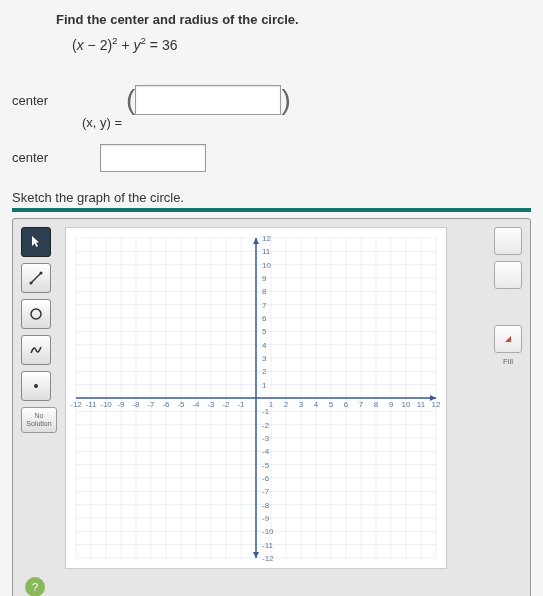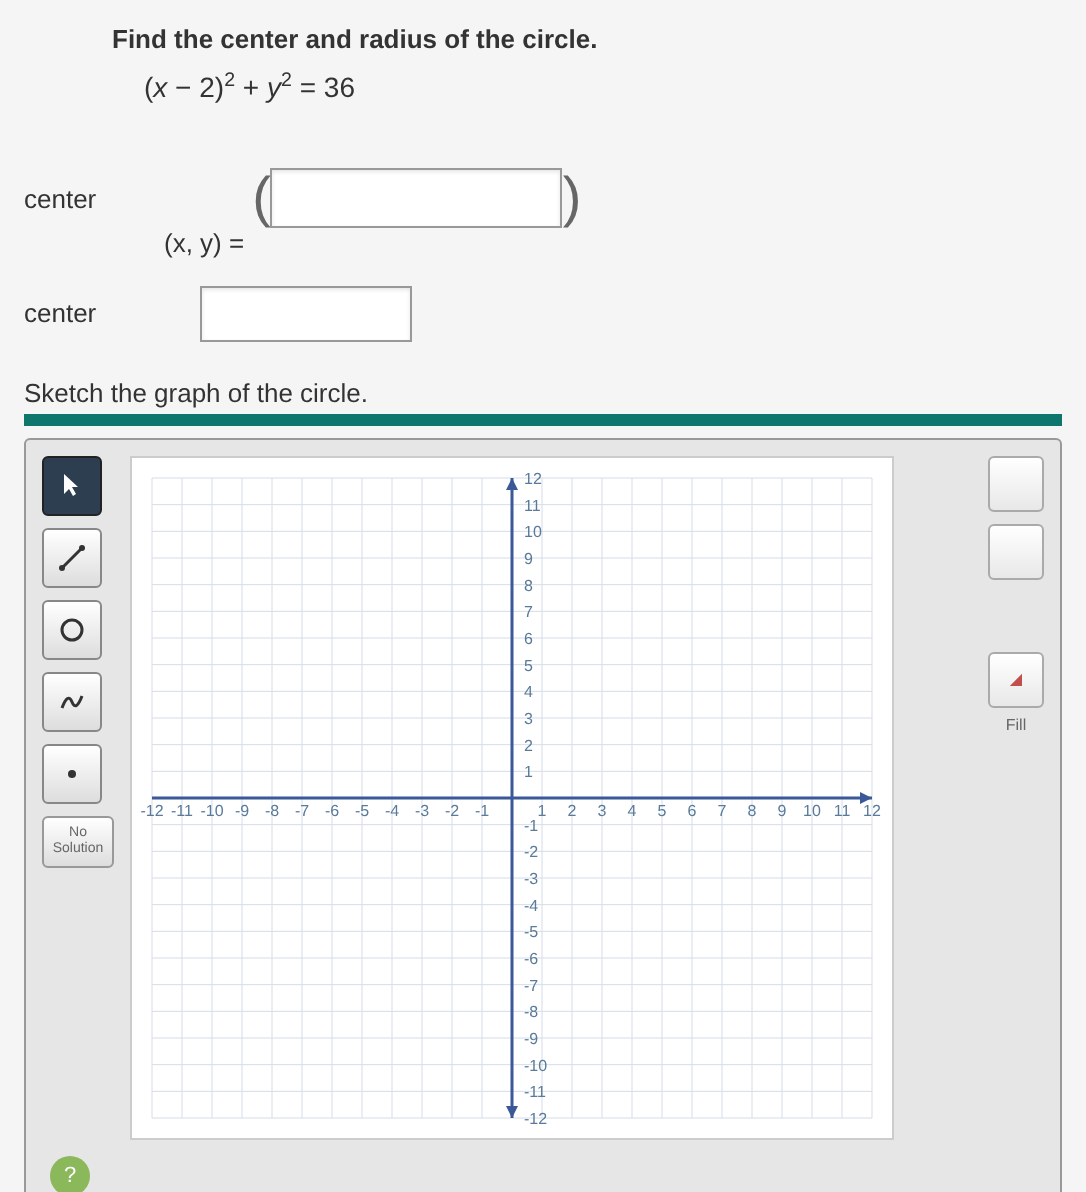--- a/index.html
+++ b/index.html
@@ -51,21 +51,21 @@
       width: 100px;
       border: 1px solid #999;
       background: #fff;
       margin-left: 18px;
       box-shadow: inset 0 1px 2px rgba(0,0,0,0.1);
     }
     .sketch-label {
       font-weight: normal;
       margin-top: 18px;
       margin-bottom: 6px;
-      border-bottom: 6px solid #0f766e;
+      border-bottom: 4px solid #0f766e;
       padding-bottom: 3px;
     }
     .graph-frame {
       border: 1px solid #999;
       border-radius: 3px;
       background: #e6e6e6;
       padding: 8px;
       position: relative;
     }
     .graph-inner {

